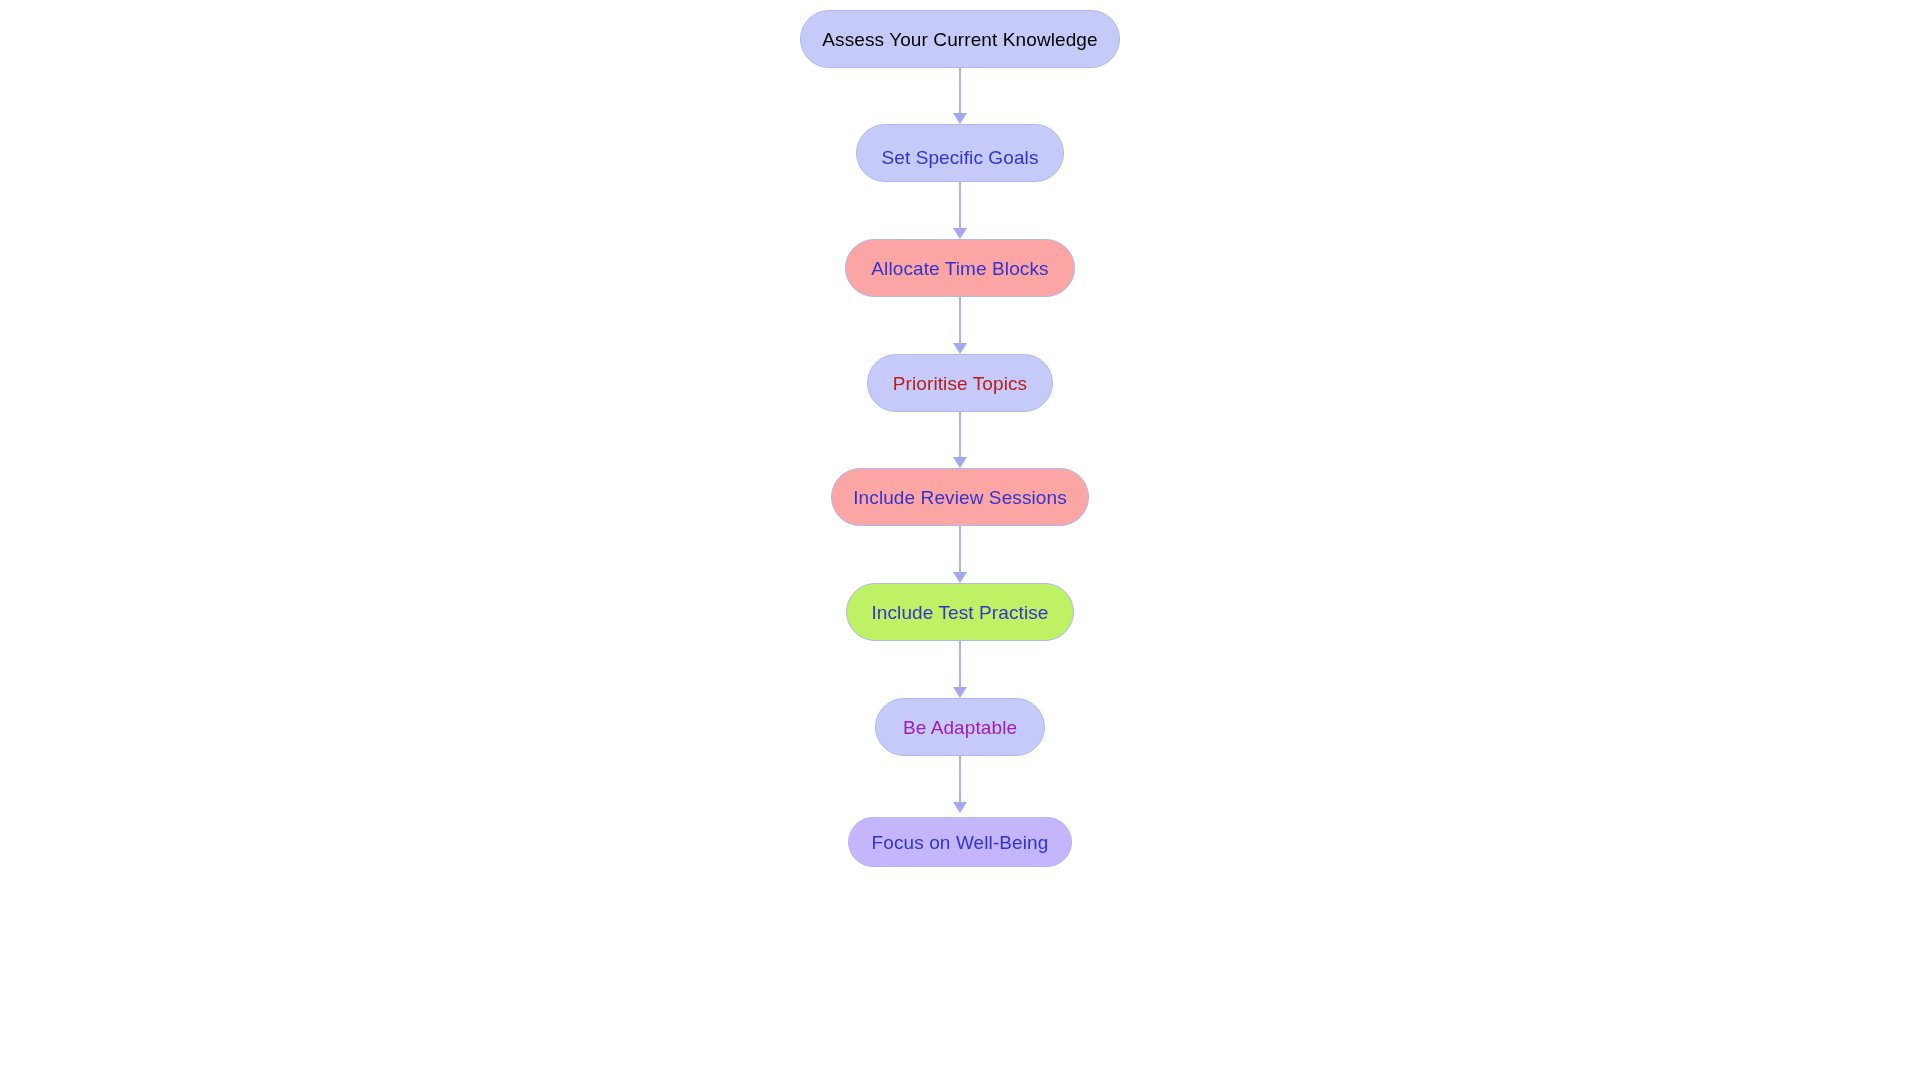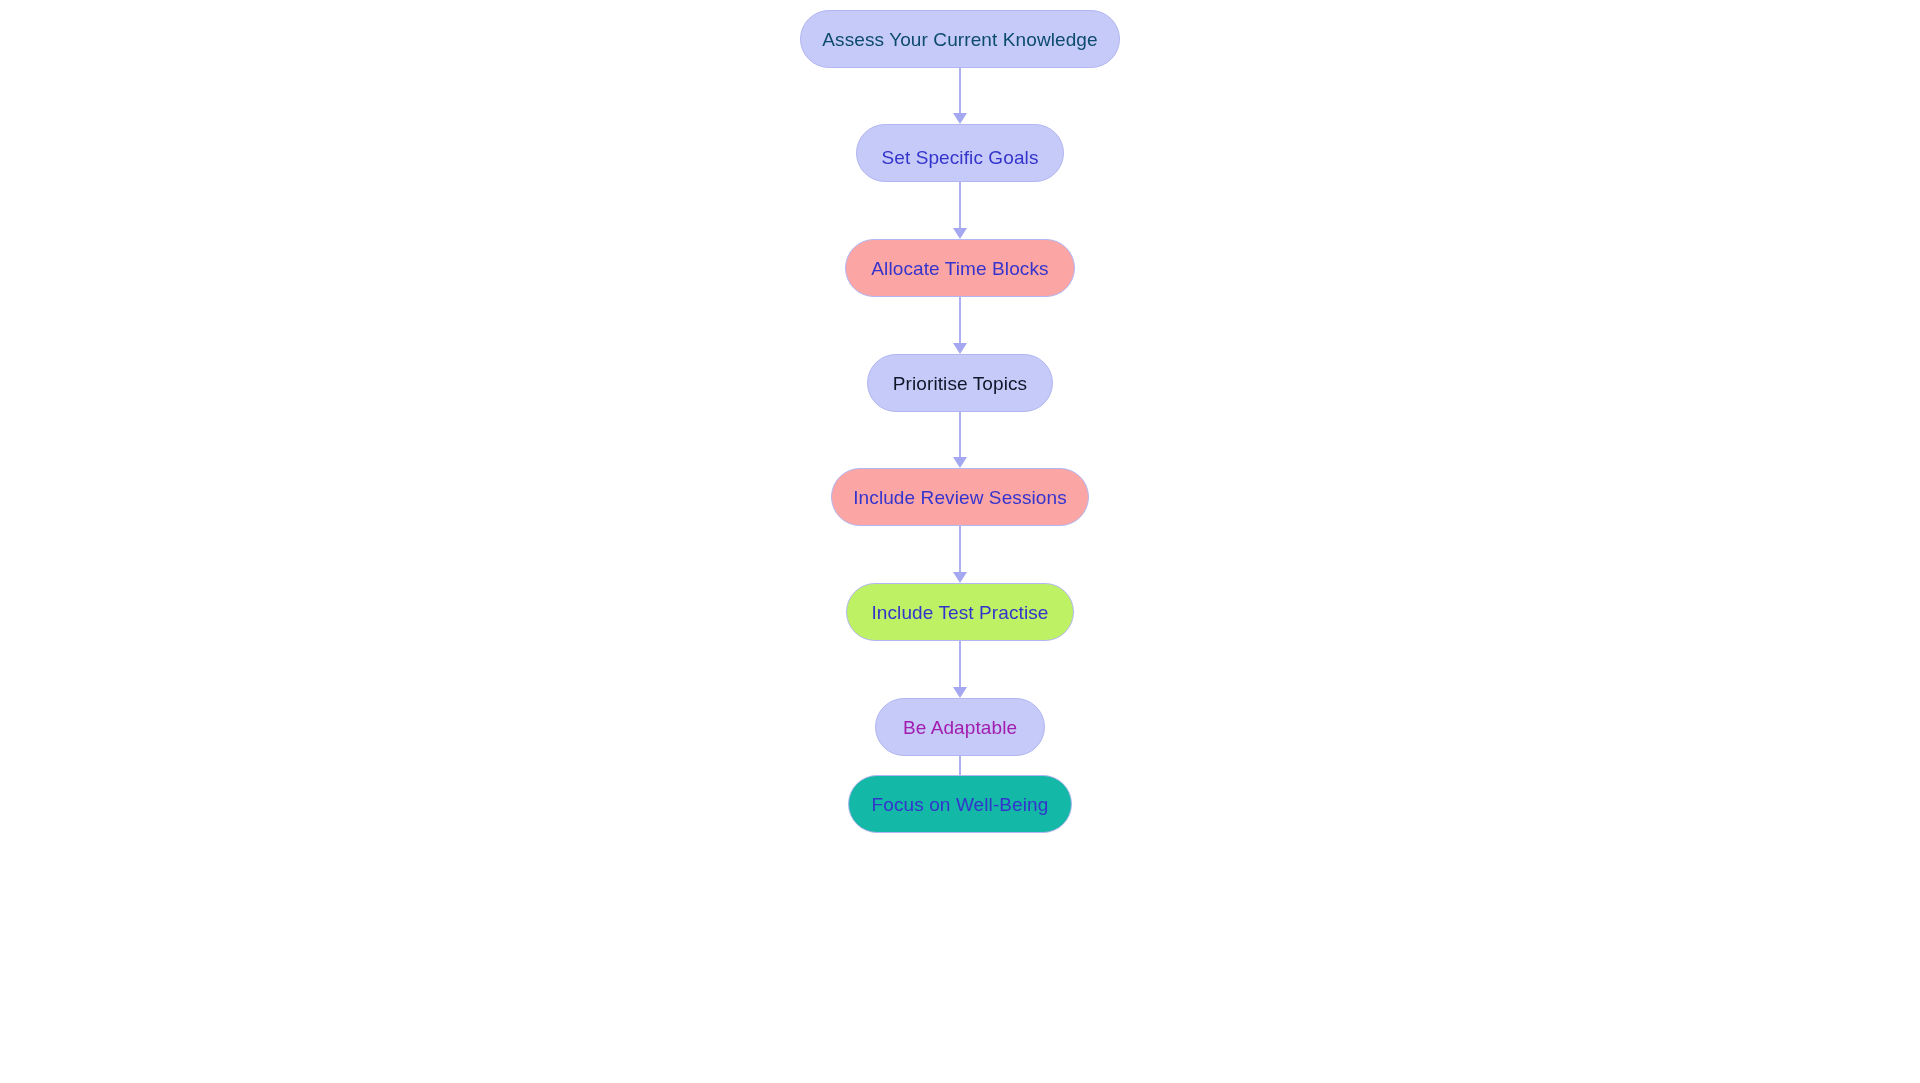--- a/index.html
+++ b/index.html
@@ -79,38 +79,38 @@
         <polygon points="953,687 967,687 960,698" fill="#a3a8f0"></polygon>
       </g>
       <g>
         <line x1="960" y1="756" x2="960" y2="802" stroke="#a3a8f0" stroke-width="1.8"></line>
         <polygon points="953,802 967,802 960,813" fill="#a3a8f0"></polygon>
       </g>
     </svg>
 
   <div id="nodes-layer">
       <div class="flow-node" style="left: 960px; top: 39px; width: 320px; height: 58px; border-radius: 29px; background: rgb(197, 202, 248); border-color: rgb(178, 183, 242);">
-        <span class="flow-node-label" style="color: #0c4a6e;">Assess Your Current Knowledge</span>
+        <span class="flow-node-label" style="color: #000000;">Assess Your Current Knowledge</span>
       </div>
       <div class="flow-node" style="left: 960px; top: 153px; width: 208px; height: 58px; border-radius: 29px; background: rgb(197, 202, 248); border-color: rgb(178, 183, 242);">
         <span class="flow-node-label" style="color: rgb(52, 52, 205); margin-top: 9px;">Set Specific Goals</span>
       </div>
       <div class="flow-node" style="left: 960px; top: 268px; width: 230px; height: 58px; border-radius: 29px; background: #fca5a5; border-color: rgb(178, 183, 242);">
         <span class="flow-node-label" style="color: rgb(52, 52, 205);">Allocate Time Blocks</span>
       </div>
       <div class="flow-node" style="left: 960px; top: 383px; width: 186px; height: 58px; border-radius: 29px; background: rgb(197, 202, 248); border-color: rgb(178, 183, 242);">
-        <span class="flow-node-label" style="color: #0f172a;">Prioritise Topics</span>
+        <span class="flow-node-label" style="color: #b91c1c;">Prioritise Topics</span>
       </div>
       <div class="flow-node" style="left: 960px; top: 497px; width: 258px; height: 58px; border-radius: 29px; background: #fca5a5; border-color: rgb(178, 183, 242);">
         <span class="flow-node-label" style="color: rgb(52, 52, 205);">Include Review Sessions</span>
       </div>
       <div class="flow-node" style="left: 960px; top: 612px; width: 228px; height: 58px; border-radius: 29px; background: #bef264; border-color: rgb(178, 183, 242);">
         <span class="flow-node-label" style="color: rgb(52, 52, 205);">Include Test Practise</span>
       </div>
       <div class="flow-node" style="left: 960px; top: 727px; width: 170px; height: 58px; border-radius: 29px; background: rgb(197, 202, 248); border-color: rgb(178, 183, 242);">
         <span class="flow-node-label" style="color: #a21caf;">Be Adaptable</span>
       </div>
-      <div class="flow-node" style="left: 960px; top: 804px; width: 224px; height: 58px; border-radius: 29px; background: #14b8a6; border-color: rgb(178, 183, 242);">
+      <div class="flow-node" style="left: 960px; top: 842px; width: 224px; height: 50px; border-radius: 29px; background: #c4b5fd; border-color: rgb(178, 183, 242);">
         <span class="flow-node-label" style="color: rgb(52, 52, 205);">Focus on Well-Being</span>
       </div>
     </div>
 
 </div>
 
 </body></html>

